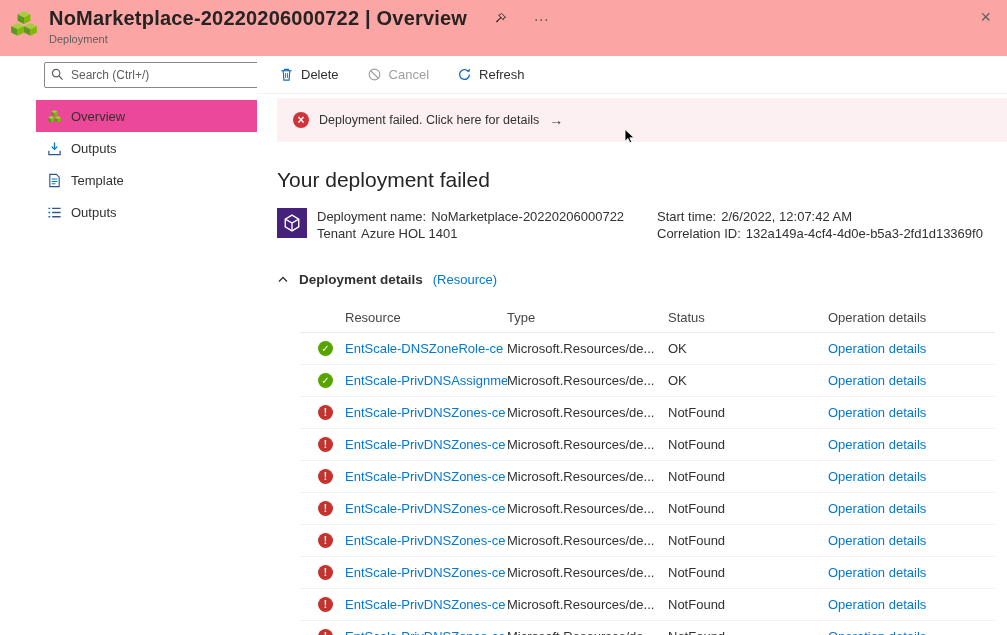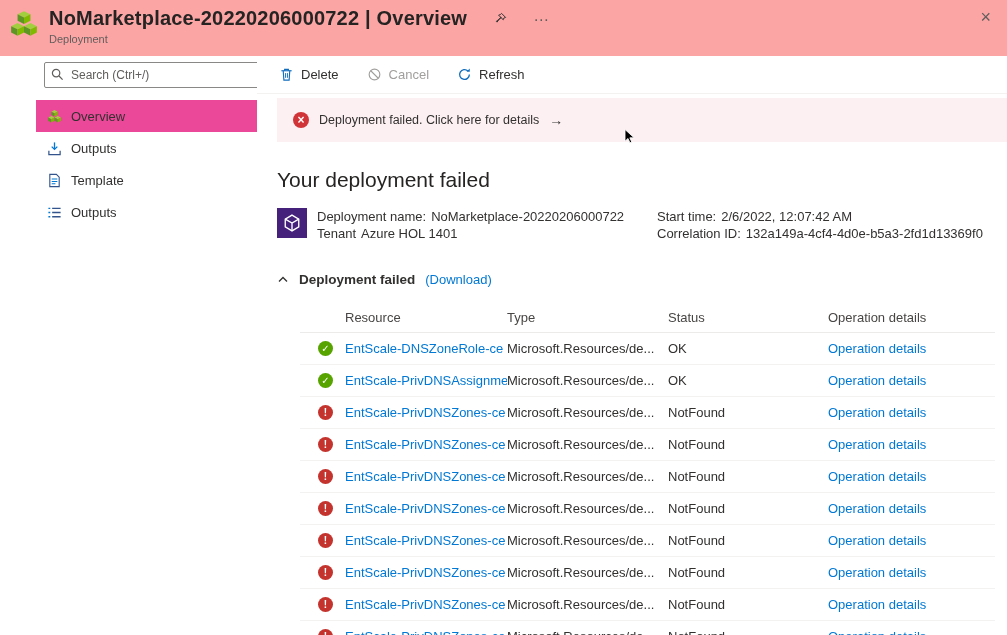--- a/index.html
+++ b/index.html
@@ -231,22 +231,22 @@
         </div>
       </div>
     </div>
 
     <div class="details-header">
       <span class="chev">
         <svg viewBox="0 0 12 12" width="12" height="12">
             <path d="M2 7.5L6 3.5l4 4" fill="none" stroke="#323130" stroke-width="1.3"></path>
           </svg>
       </span>
-      <span class="details-title">Deployment failed</span>
-      <a class="download-link">(Download)</a>
+      <span class="details-title">Deployment details</span>
+      <a class="download-link">(Resource)</a>
     </div>
 
     <div class="table">
       <div class="thead">
         <span class="cell icon-cell"></span>
         <span class="cell">Resource</span>
         <span class="cell">Type</span>
         <span class="cell">Status</span>
         <span class="cell">Operation details</span>
       </div>

